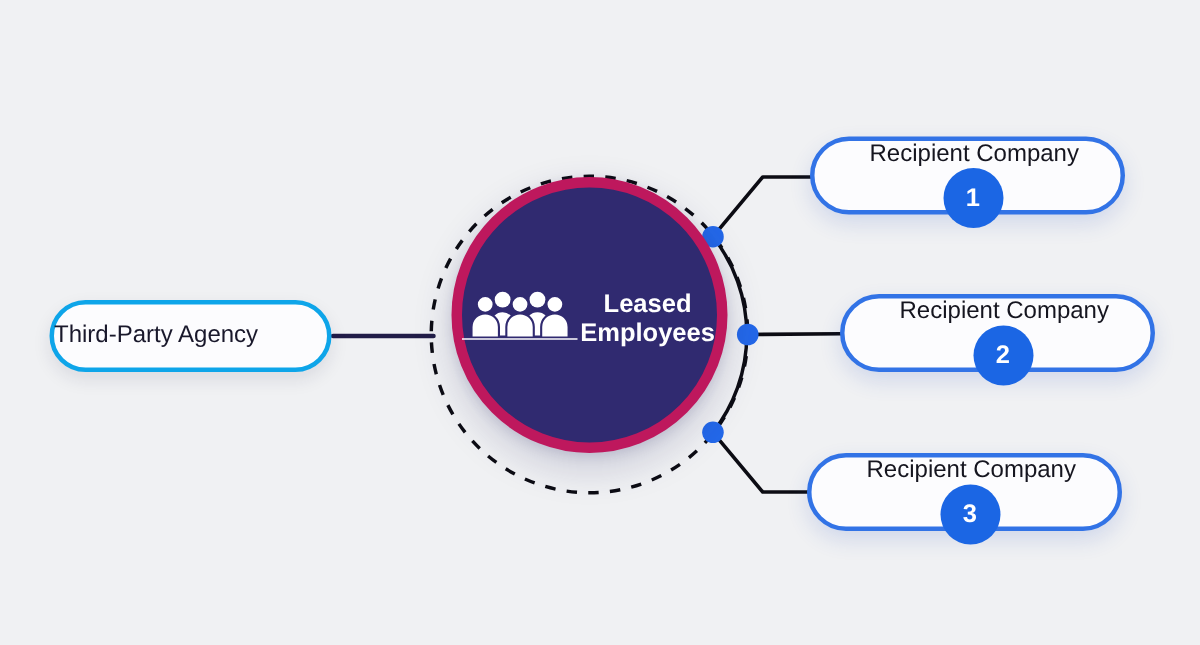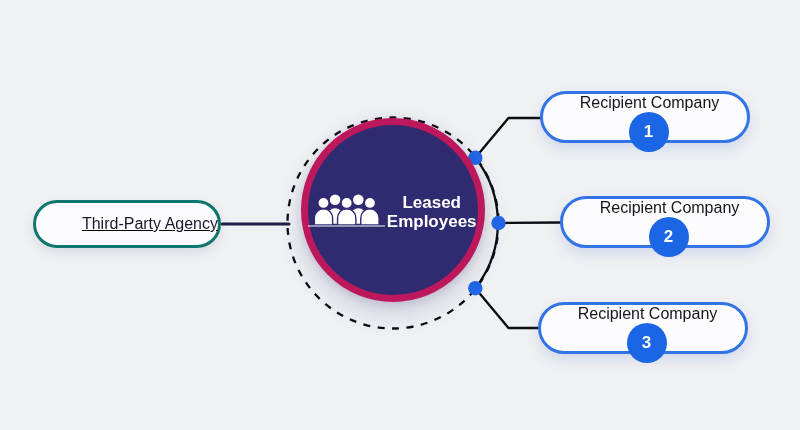--- a/index.html
+++ b/index.html
@@ -31,24 +31,23 @@
     text-align:center;
   }
 
   .pill{
     position:absolute;box-sizing:border-box;
     display:flex;align-items:center;
     background:#fcfcfe;
   }
   .left-pill{
     left:33px;top:200px;width:188px;height:48px;
-    border:3px solid #0f766e;border-radius:24px;
-    justify-content:flex-end;
+    border:3px solid #0ea5e9;border-radius:24px;
+    justify-content:flex-start;
     box-shadow:0 5px 12px rgba(30,30,70,0.10);
-    text-decoration:underline;
   }
   .left-pill span{font-size:16px;color:#19182b;font-weight:500;}
 
   .rpill{
     width:210px;height:52px;
     border:3px solid #3273e6;border-radius:26px;
     padding:0 3px 0 12px;
     box-shadow:0 6px 14px rgba(50,90,190,0.16);
     flex-direction:column;
   }

